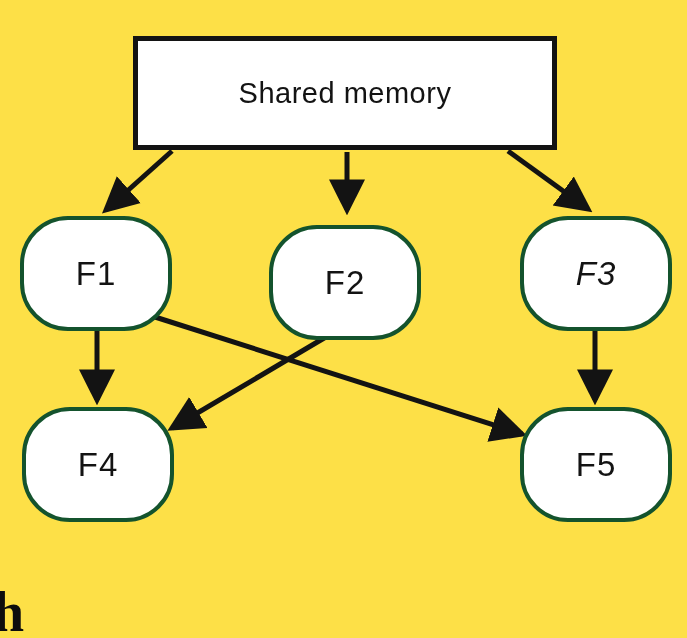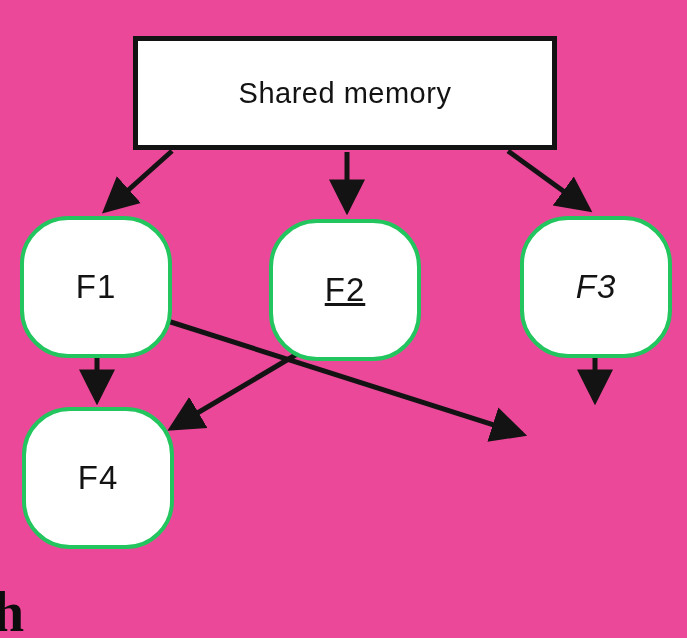--- a/index.html
+++ b/index.html
@@ -4,21 +4,21 @@
 <style>
   html, body {
     margin: 0;
     padding: 0;
     background: #ffffff;
   }
   .stage {
     position: relative;
     width: 687px;
     height: 638px;
-    background: #ec4899;
+    background: #fde047;
     overflow: hidden;
     font-family: "Liberation Sans", sans-serif;
     color: #131313;
   }
   .edges {
     position: absolute;
     left: 0;
     top: 0;
     width: 687px;
     height: 638px;
@@ -34,33 +34,33 @@
     background: #ffffff;
     display: flex;
     align-items: center;
     justify-content: center;
     font-size: 29px;
     letter-spacing: 0.5px;
   }
   .node {
     position: absolute;
     width: 152px;
-    height: 142px;
-    border: 4px solid #22c55e;
+    height: 115px;
+    border: 4px solid #14532d;
     border-radius: 48px;
     box-sizing: border-box;
     background: #ffffff;
     display: flex;
     align-items: center;
     justify-content: center;
     font-size: 33px;
     letter-spacing: 1px;
   }
   .node-f1 { left: 20px;  top: 216px; }
-  .node-f2 { left: 269px; top: 219px; text-decoration: underline; }
+  .node-f2 { left: 269px; top: 225px; }
   .node-f3 { left: 520px; top: 216px; font-style: italic; }
   .node-f4 { left: 22px;  top: 407px; align-items: center; }
   .node-f5 { left: 520px; top: 407px; }
   .caption-fragment {
     position: absolute;
     left: -7px;
     top: 584px;
     font-family: "Liberation Serif", serif;
     font-weight: bold;
     font-size: 56px;
@@ -97,16 +97,19 @@
   </div>
   <div class="node node-f2">
     <span>F2</span>
   </div>
   <div class="node node-f3">
     <span>F3</span>
   </div>
   <div class="node node-f4">
     <span>F4</span>
   </div>
+  <div class="node node-f5">
+    <span>F5</span>
+  </div>
 
   <div class="caption-fragment">h</div>
 
 </div>
 
 </body></html>

